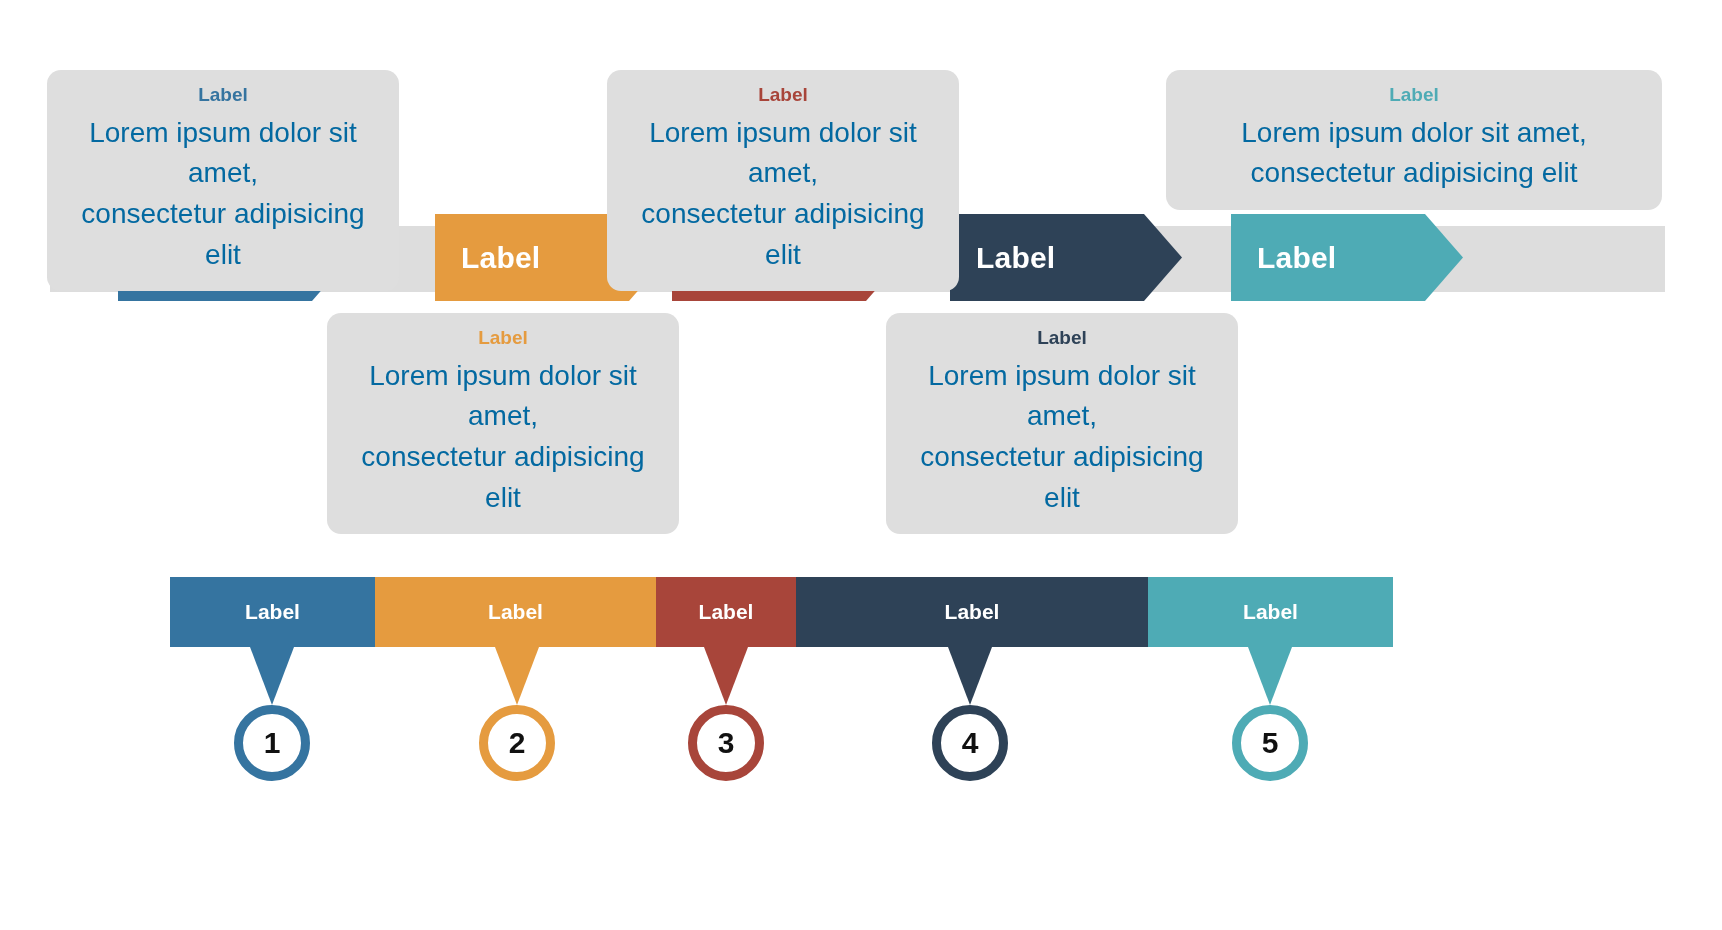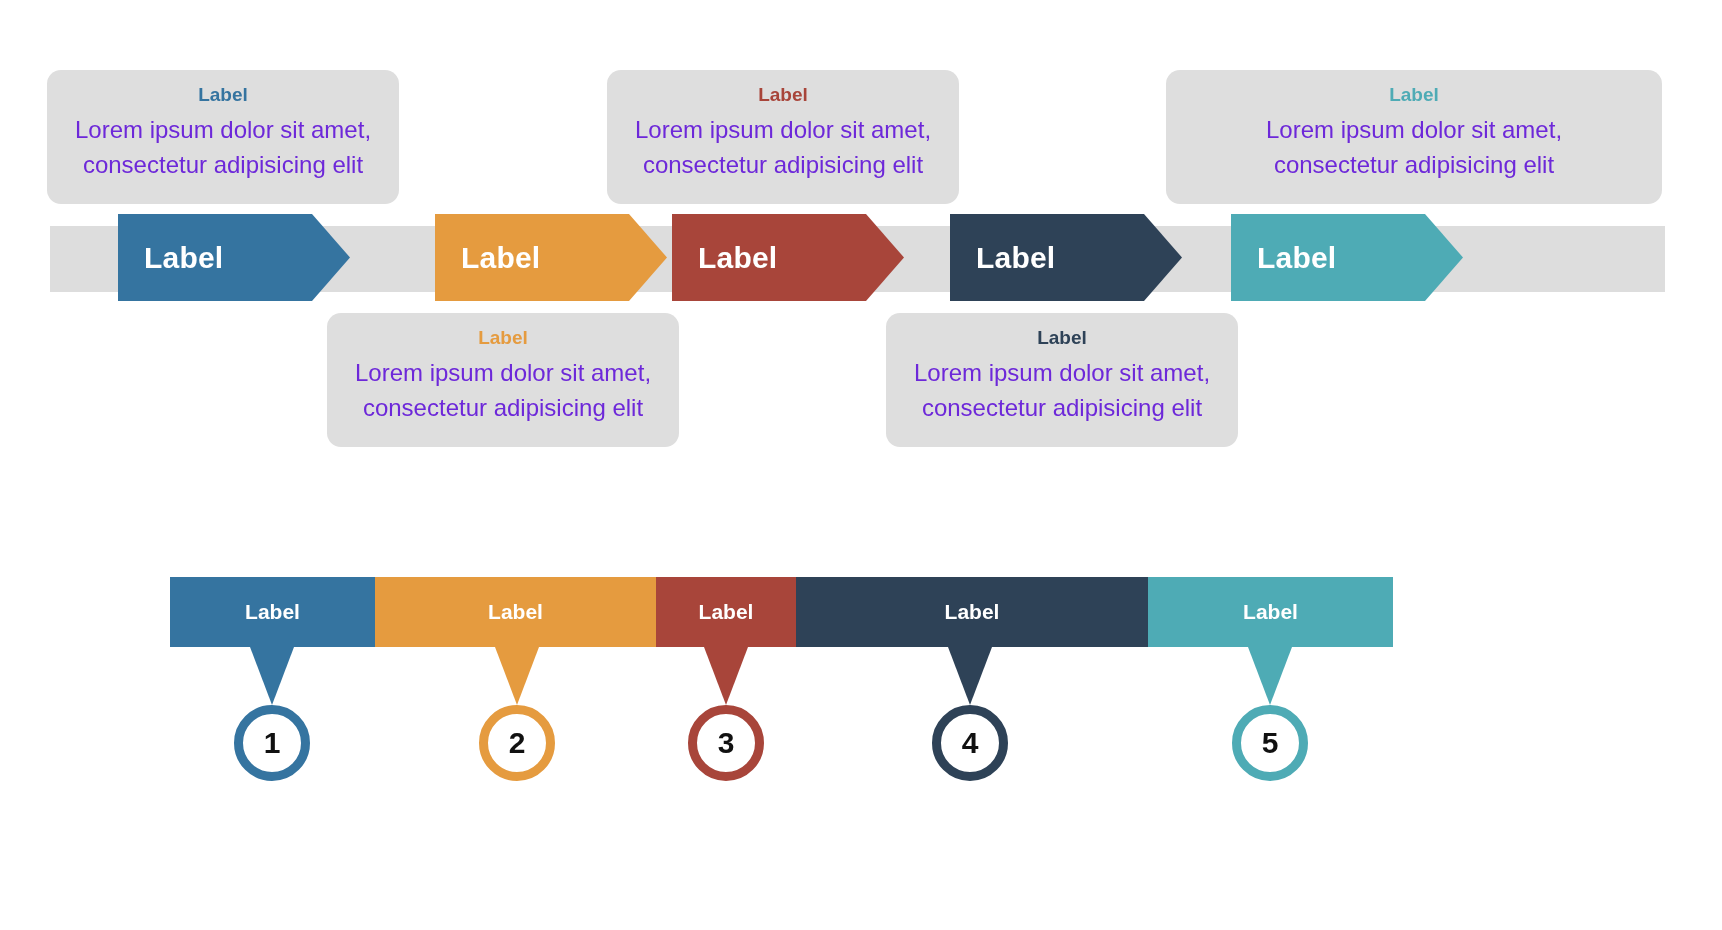--- a/index.html
+++ b/index.html
@@ -45,22 +45,22 @@
     padding:14px 18px 16px 18px;
     text-align:center;
   }
   .callout-title{
     font-size:19px;
     font-weight:bold;
     line-height:1.2;
     margin:0 0 6px 0;
   }
   .callout-body{
-    font-size:24px;
-    color:#6d28d9;
+    font-size:28px;
+    color:#0369a1;
     line-height:1.45;
     margin:0;
   }
 
   
   .segbar{
     position:absolute;
     left:170px; top:577px;
     height:70px;
     width:1223px;

